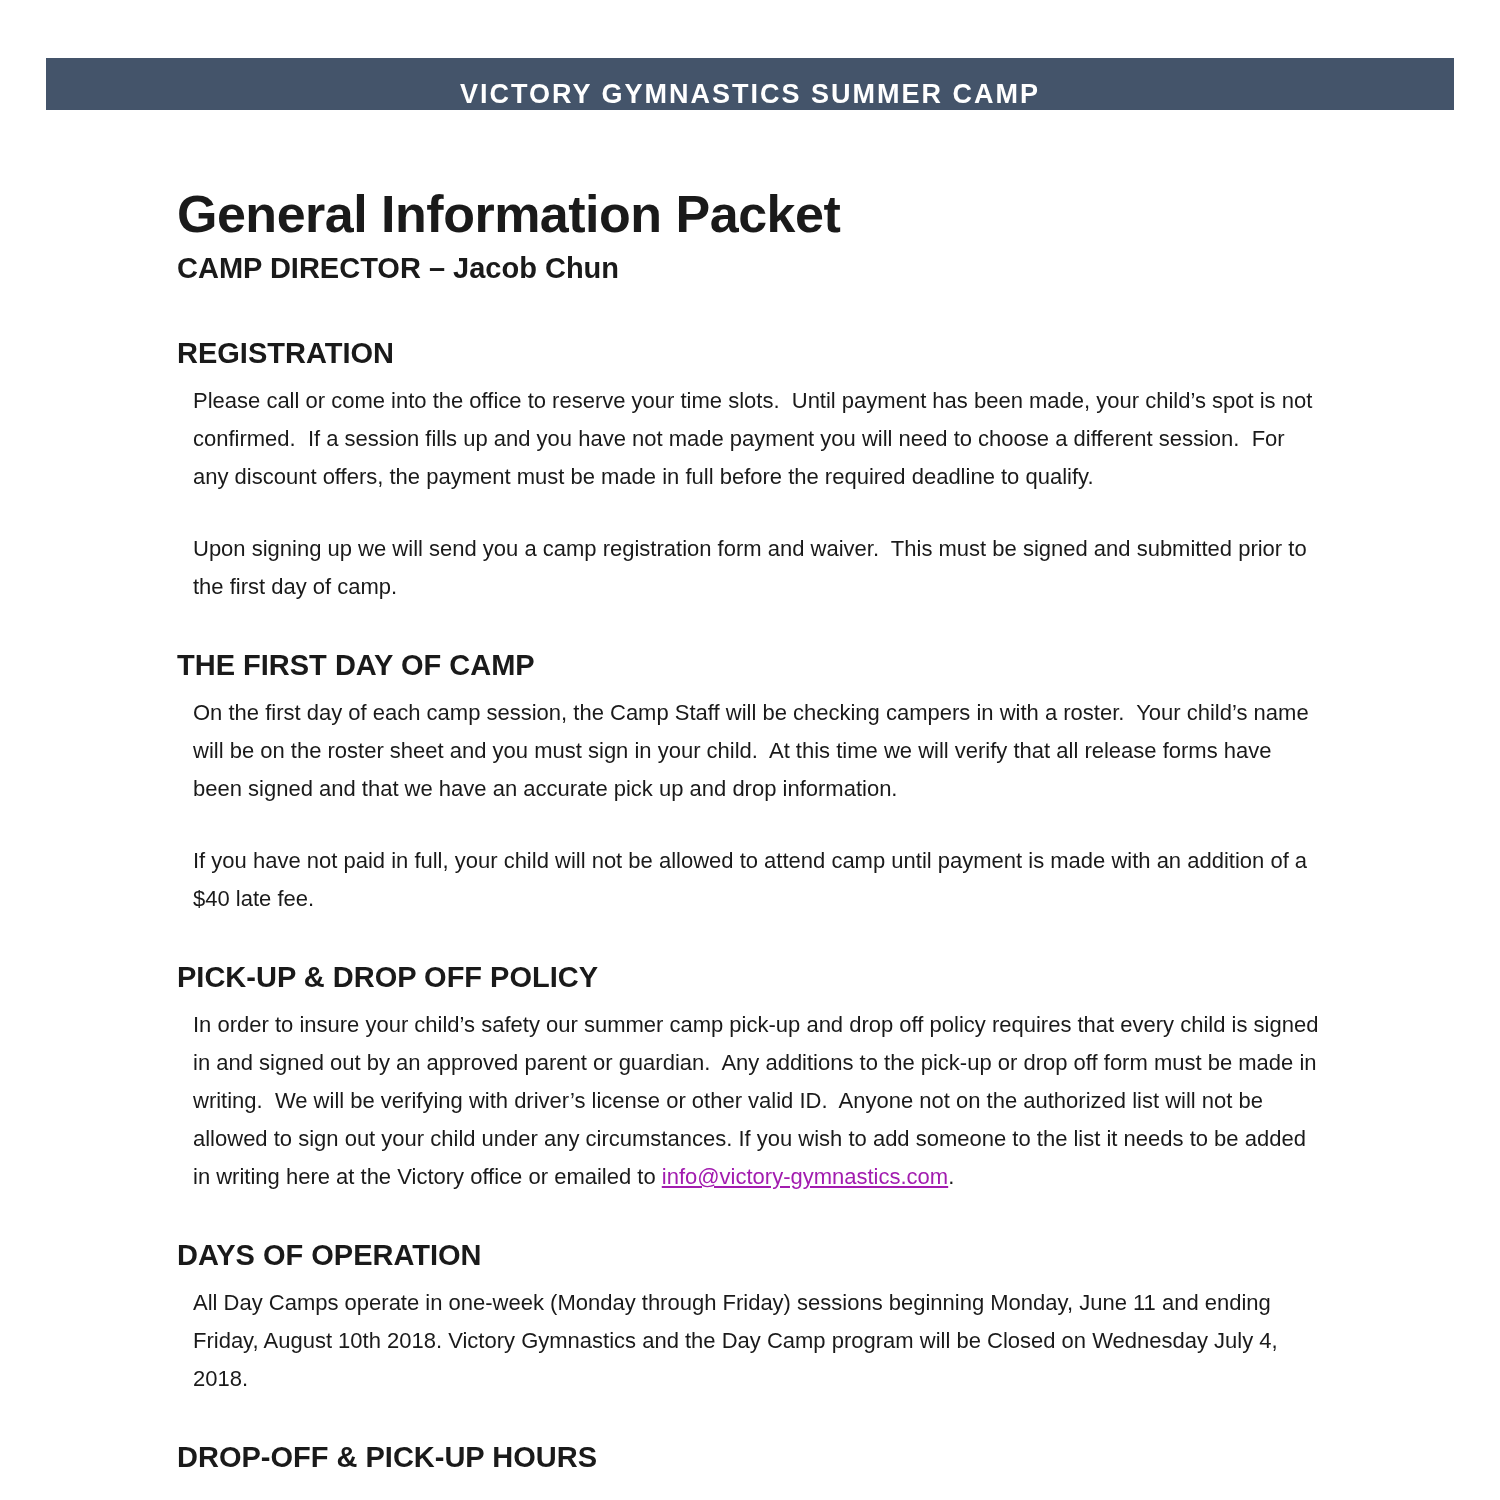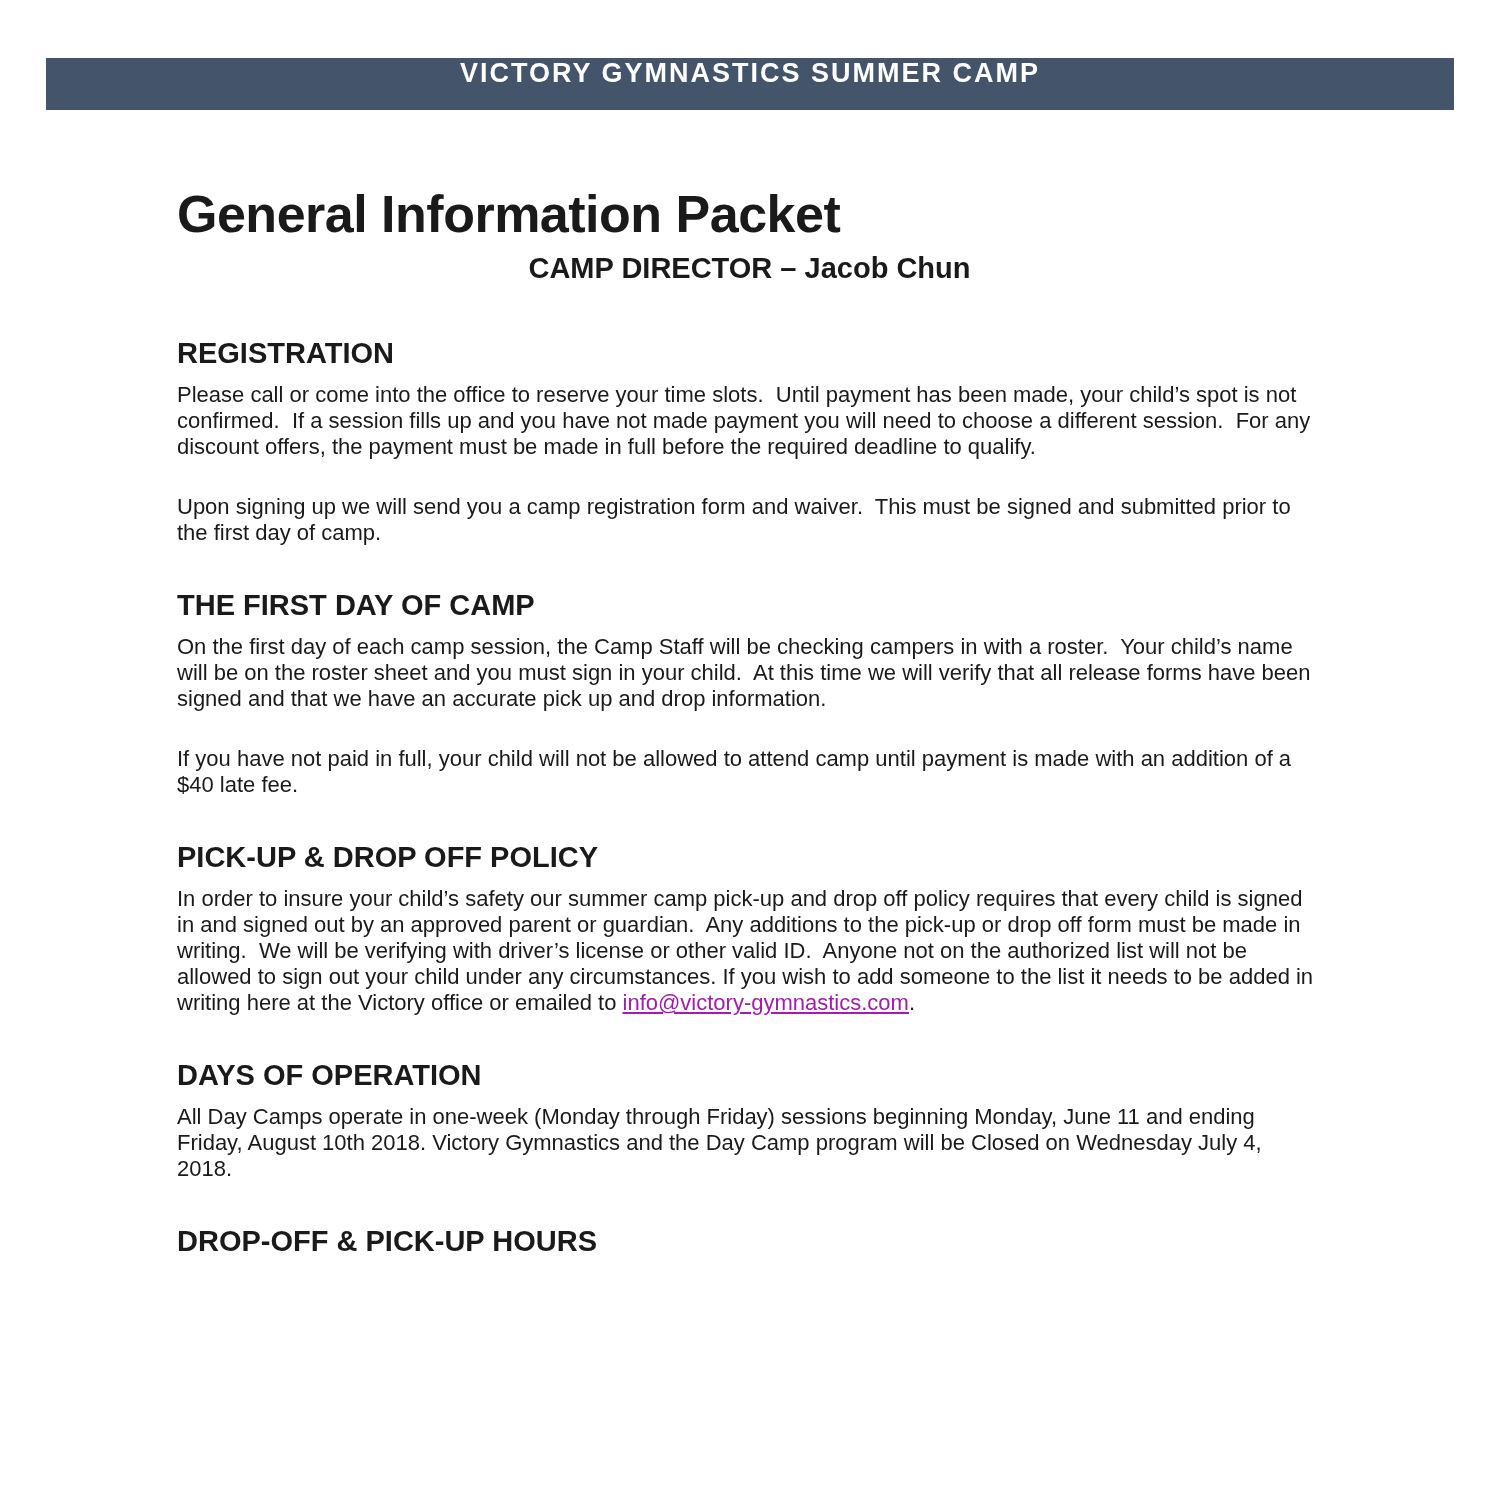--- a/index.html
+++ b/index.html
@@ -12,21 +12,21 @@
     height: 1500px;
     overflow: hidden;
     font-family: "Liberation Sans", sans-serif;
     color: #1a1a1a;
   }
   .banner {
     margin: 58px 46px 0 46px;
     height: 52px;
     background: #44546A;
     display: flex;
-    align-items: flex-start;
+    align-items: flex-end;
     justify-content: center;
   }
   .banner-title {
     color: #ffffff;
     font-weight: bold;
     font-size: 27px;
     letter-spacing: 2px;
   }
   .content {
     padding: 0 178px 0 177px;
@@ -36,35 +36,34 @@
     line-height: 56px;
     font-weight: bold;
     margin: 76px 0 0 0;
     letter-spacing: -0.5px;
   }
   .doc-subtitle {
     font-size: 29px;
     line-height: 36px;
     font-weight: bold;
     margin: 8px 0 0 0;
-    text-align: center;
   }
   .section-heading {
     font-size: 29px;
     line-height: 38px;
     font-weight: bold;
     margin: 40px 0 0 0;
   }
   .section-heading.first {
     margin-top: 48px;
   }
   .body-para {
     font-size: 22px;
-    line-height: 26px;
-    margin: 10px 0 0 0;
+    line-height: 38px;
+    margin: 10px 0 0 16px;
     white-space: pre-wrap;
   }
   .body-para + .body-para {
     margin-top: 34px;
   }
   a.email-link {
     color: #a21caf;
     text-decoration: underline;
   }
 </style>

